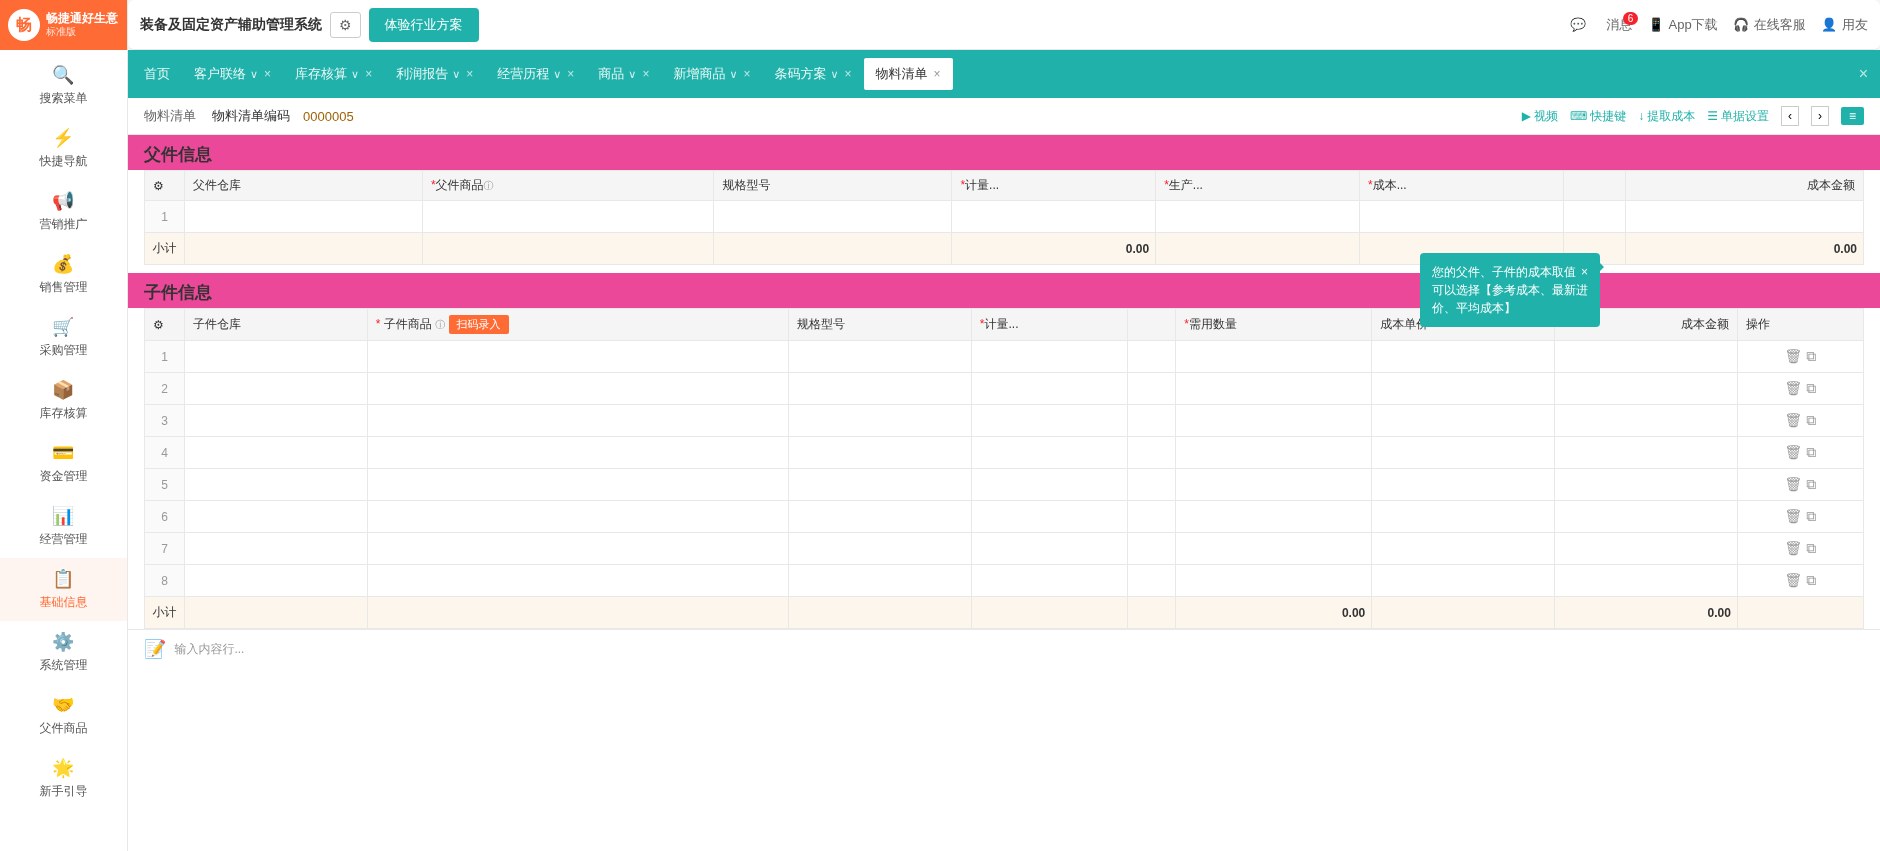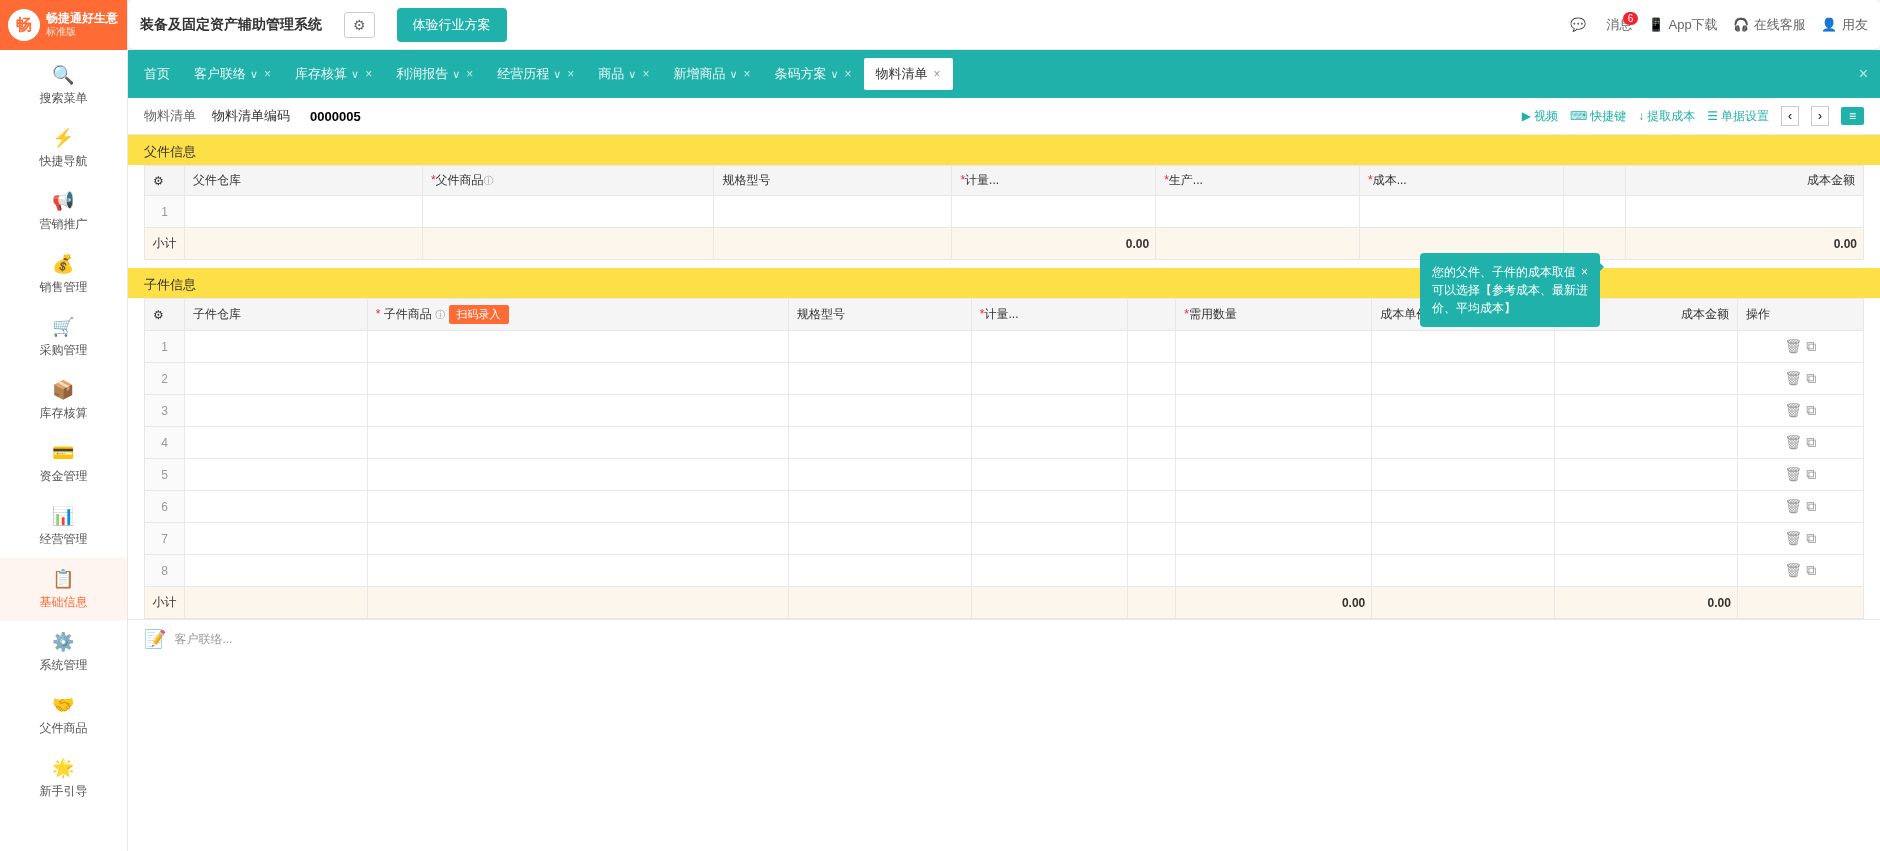--- a/index.html
+++ b/index.html
@@ -60,21 +60,21 @@
 
     
     .header-row {
       background: #fff;
       display: flex;
       align-items: center;
       height: 50px;
       padding: 0 12px;
       border-bottom: 1px solid #e8e8e8;
       flex-shrink: 0;
-      gap: 22px;
+      gap: 8px;
       border-radius: 6px;
     }
 
     
     .tab-nav {
       background: #20b2aa;
       display: flex;
       align-items: center;
       height: 48px;
       padding: 0 4px;
@@ -135,24 +135,24 @@
       align-items: center;
       gap: 3px;
       cursor: pointer;
       color: #20b2aa;
       font-size: 12px;
     }
 
     
     .section-header {
       padding: 8px 16px 4px;
-      font-size: 13px;
-      font-weight: 400;
+      font-size: 17px;
+      font-weight: 700;
       color: #333;
-      background: #fde047;
+      background: #ec4899;
     }
 
     
     .data-table {
       width: 100%;
       border-collapse: collapse;
       font-size: 12px;
     }
     .data-table th {
       background: #f5f5f5;
@@ -409,21 +409,21 @@
     </div>
     <span class="close-x" style="margin-left:auto;">×</span>
   </div>
 
   <div class="content-area" style="position:relative;">
 
     <div class="page-header">
       <span class="breadcrumb-item">物料清单</span>
       <span class="breadcrumb-sep"> </span>
       <span class="breadcrumb-item current">物料清单编码</span>
-      <span style="color:#000000; font-weight:bold; margin-left:12px;">0000005</span>
+      <span style="color:#a16207; font-weight:normal; margin-left:5px;">0000005</span>
       <div class="page-header-right">
         <div class="header-action-btn">
           <span>▶</span>
           <span>视频</span>
         </div>
         <div class="header-action-btn">
           <span>⌨</span>
           <span>快捷键</span>
         </div>
         <div class="header-action-btn">
@@ -663,17 +663,17 @@
     <td></td>
     <td style="text-align:right; font-weight:bold;">0.00</td>
     <td></td>
   </tr>
           </tbody>
       </table>
     </div>
 
     <div class="bottom-section">
       <span style="font-size:18px;color:#20b2aa;">📝</span>
-      <span style="font-size:12px;color:#999;">客户联络...</span>
+      <span style="font-size:12px;color:#999;">输入内容行...</span>
     </div>
 
   </div>
 </div>
 
 </body></html>

